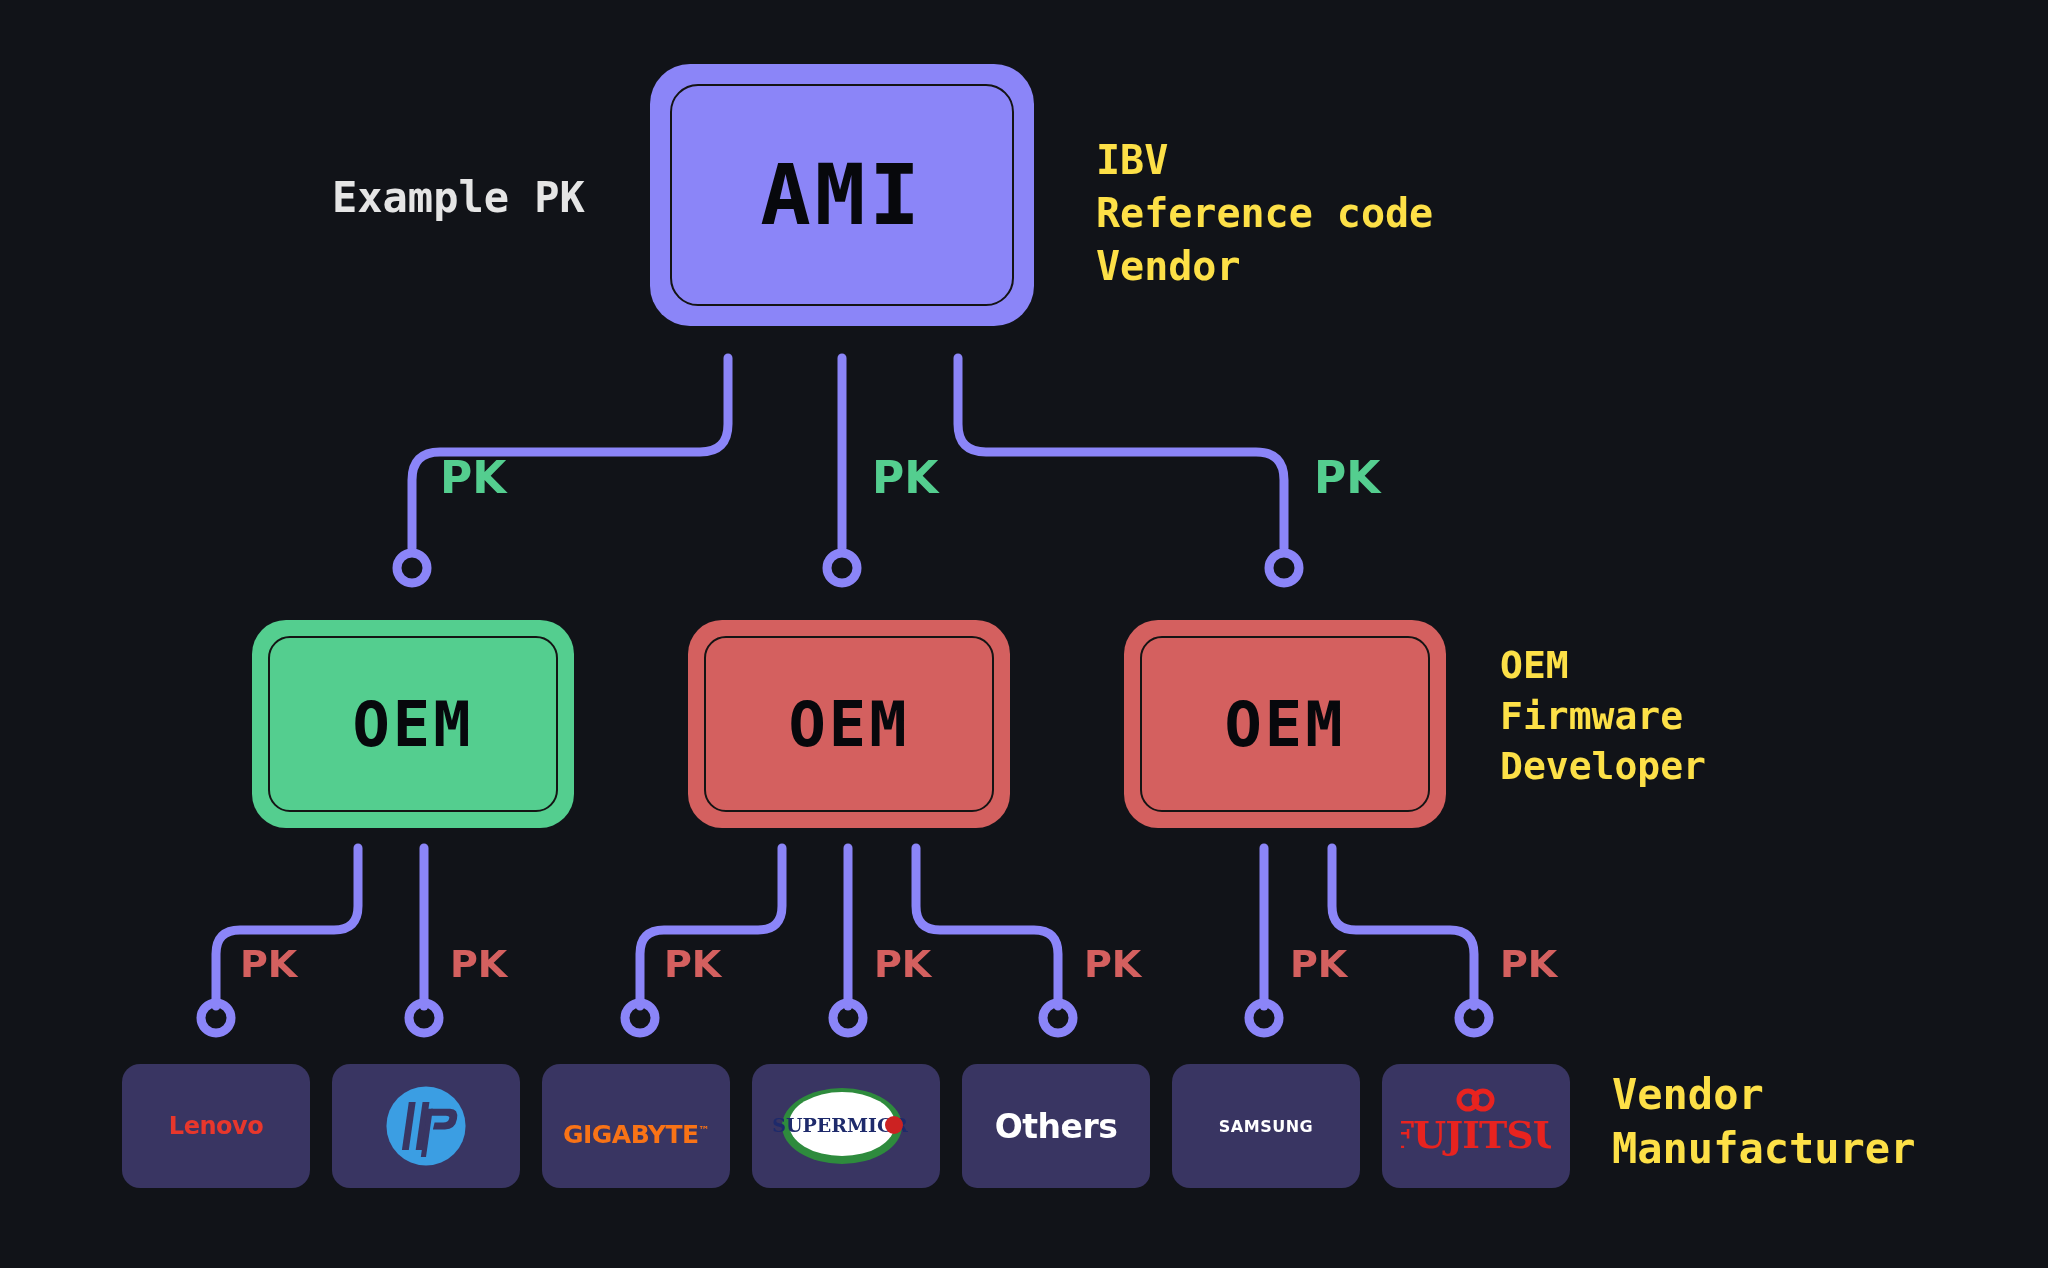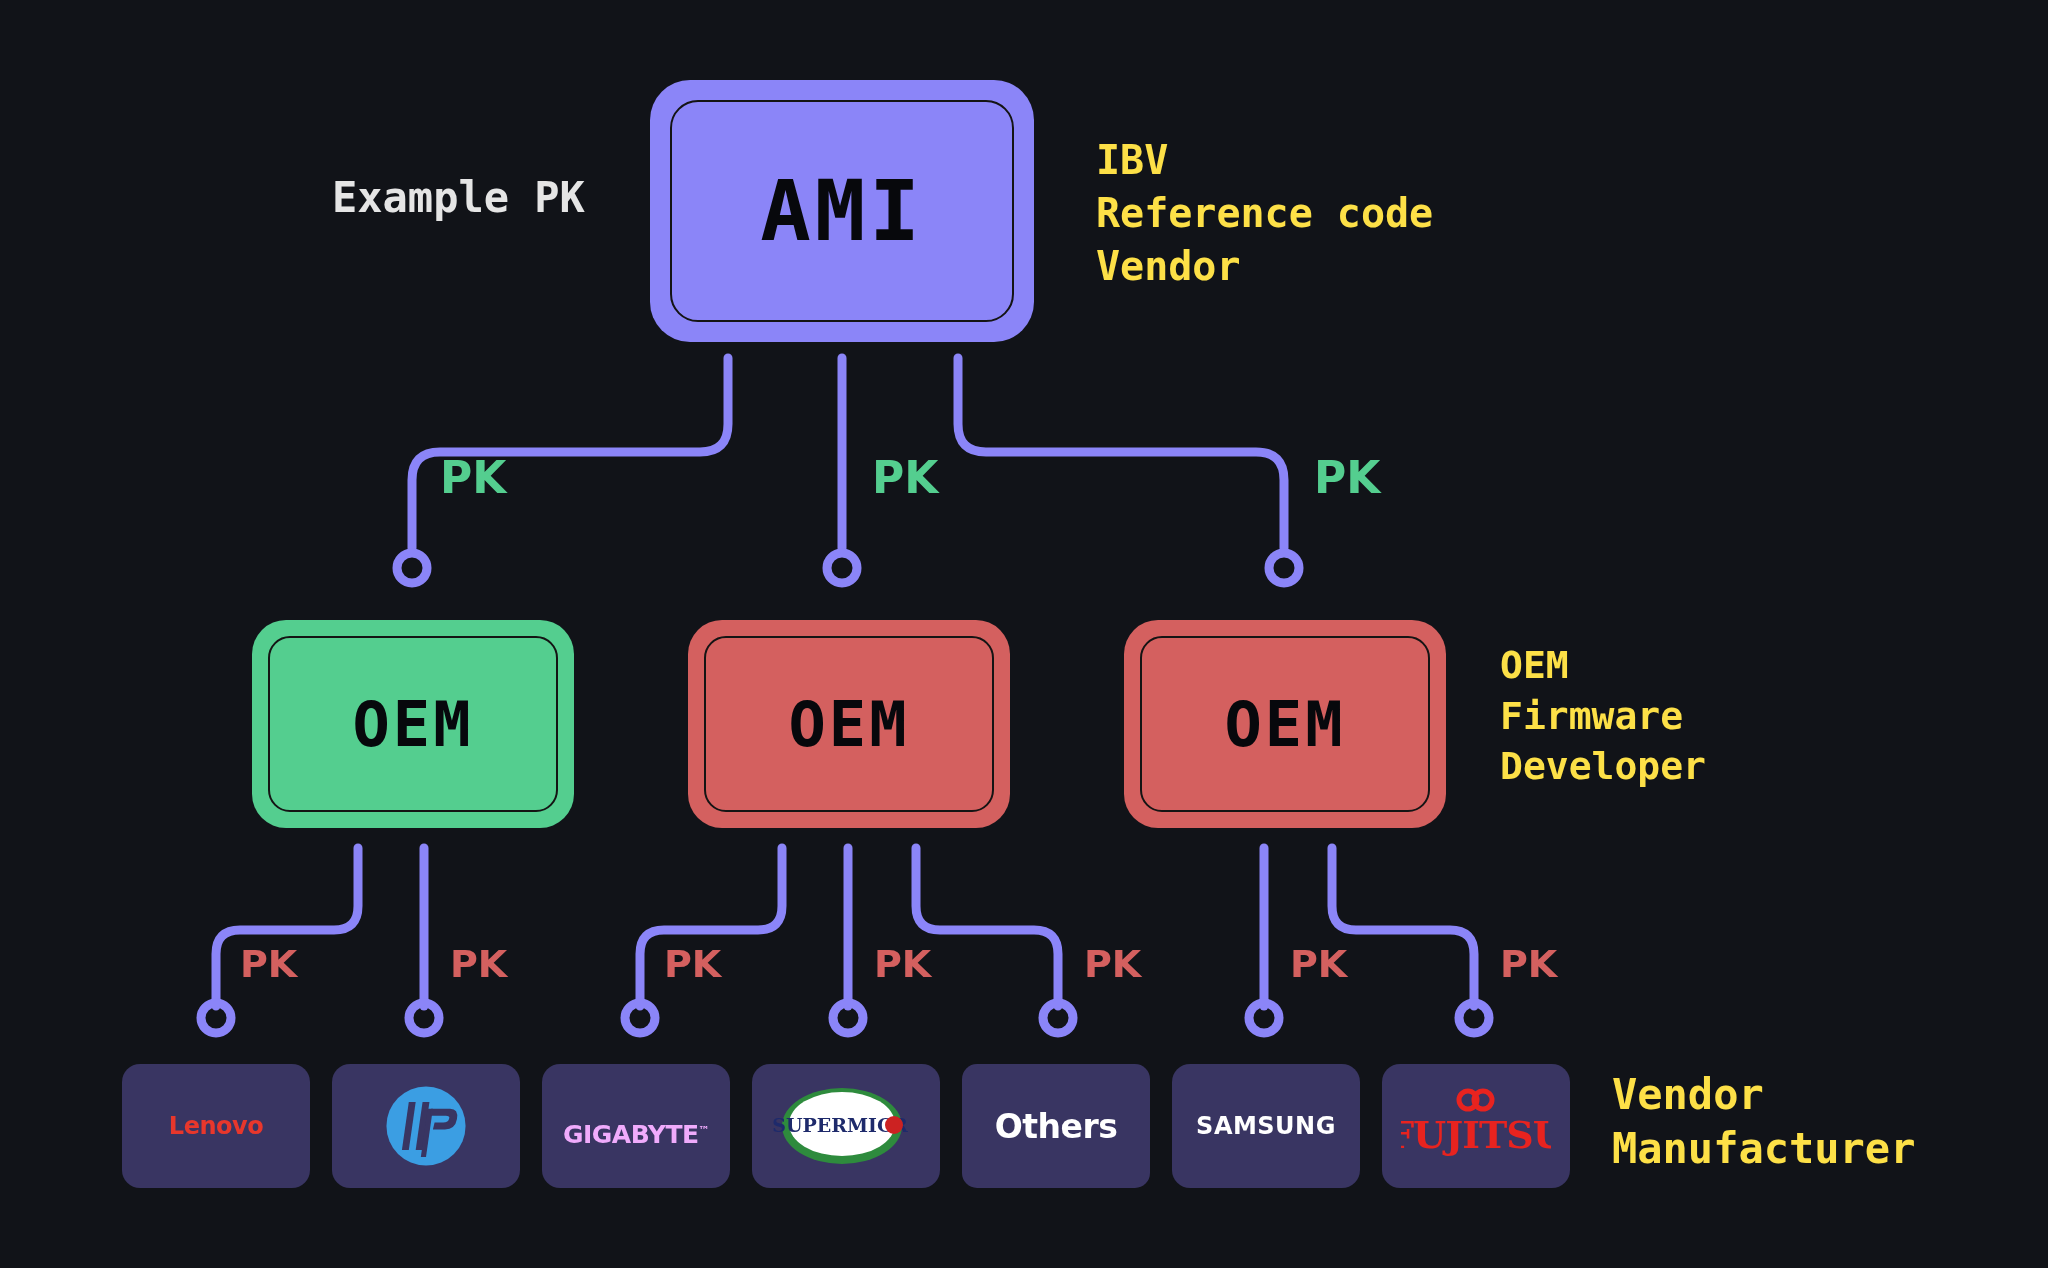--- a/index.html
+++ b/index.html
@@ -37,21 +37,21 @@
   .node .node-label {
     position: relative;
     z-index: 2;
     color: #07080c;
     font-family: "DejaVu Sans Mono", "Liberation Mono", monospace;
     font-weight: 700;
     letter-spacing: 2px;
   }
 
   #node-ami {
-    left: 650px; top: 80px; width: 384px; height: 262px;
+    left: 650px; top: 64px; width: 384px; height: 262px;
     background: #8b85f8;
     border-radius: 40px;
   }
   #node-ami .inner { inset: 20px; border-radius: 28px; }
   #node-ami .node-label { font-size: 84px; letter-spacing: 4px; }
 
   .node-oem {
     top: 620px; width: 322px; height: 208px;
     border-radius: 34px;
   }
@@ -119,34 +119,34 @@
     font-family: "DejaVu Sans", "Liberation Sans", sans-serif;
     font-weight: 700;
     white-space: nowrap;
   }
   .logo-lenovo {
     color: #e8372c;
     font-size: 24px;
     letter-spacing: -0.5px;
   }
   .logo-gigabyte {
-    color: #f0abfc;
+    color: #f97316;
     font-size: 25px;
     letter-spacing: -0.5px;
     margin-top: 16px;
   }
   .logo-gigabyte sup { font-size: 11px; vertical-align: super; }
   .logo-others {
     color: #ffffff;
     font-size: 33px;
     letter-spacing: -0.5px;
   }
   .logo-samsung {
     color: #ffffff;
-    font-size: 24px;
+    font-size: 16px;
     letter-spacing: 0.5px;
     text-align: center;
   }
 </style>
 </head>
 <body>
 
 <div id="stage">
 
   <svg id="wires" viewBox="0 0 2048 1268" width="2048" height="1268" aria-hidden="true">

